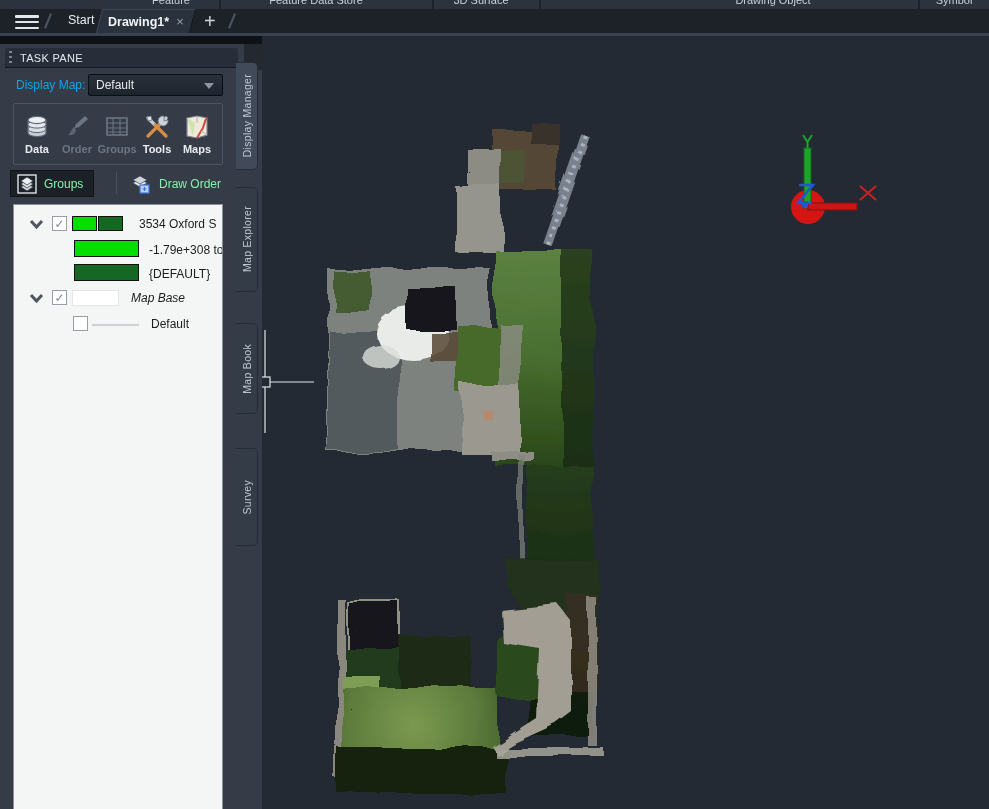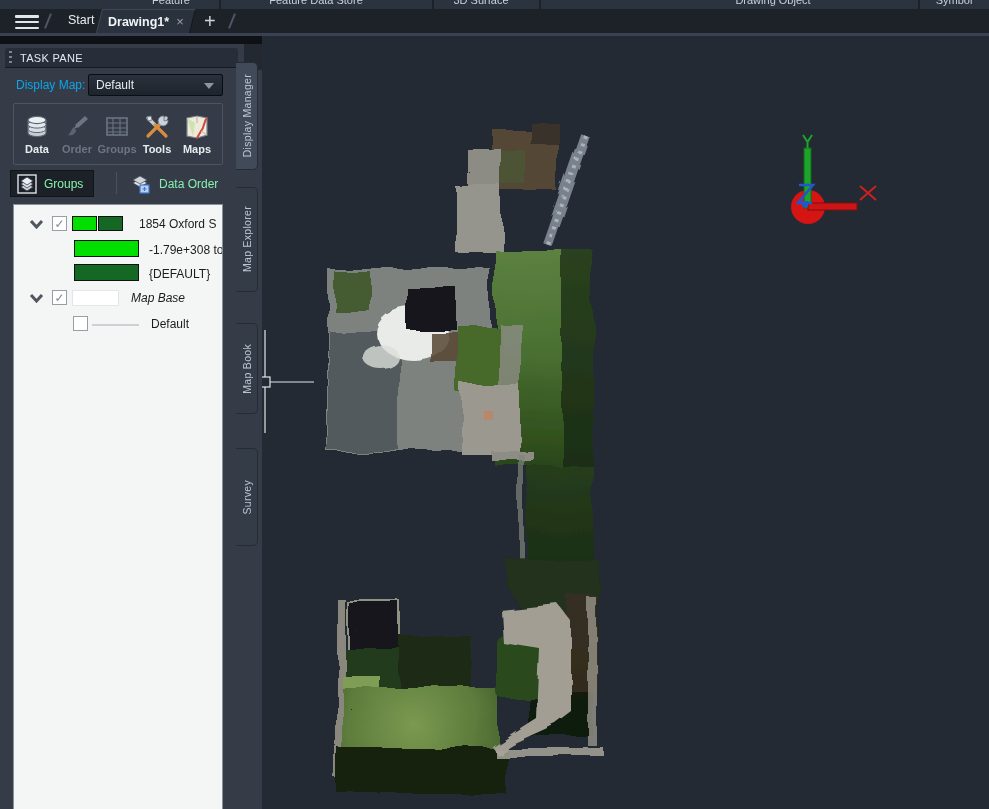--- a/index.html
+++ b/index.html
@@ -174,34 +174,34 @@
           <span class="abtn-label">Groups</span>
         </div>
         <div class="vsep"></div>
         <div class="draworder-btn">
           <svg width="20" height="20" viewBox="0 0 20 20">
             <path d="M2 9 L9 5 L16 9 L9 13 Z" fill="#e8ebee" stroke="#4a515c" stroke-width="0.8"></path>
             <path d="M2 6 L9 2 L16 6 L9 10 Z" fill="#cfd5db" stroke="#4a515c" stroke-width="0.8"></path>
             <rect x="9" y="11" width="9" height="8" fill="#bcd0ee" stroke="#3d77d6" stroke-width="1.2"></rect>
             <path d="M13.5 13 v4 M11.5 15 h4" stroke="#3d77d6" stroke-width="1.2"></path>
           </svg>
-          <span class="abtn-label">Data Order</span>
+          <span class="abtn-label">Draw Order</span>
         </div>
       </div>
 
       <div class="tree">
 
         <div class="trow" style="top:8px">
           <svg class="chev" viewBox="0 0 15 10">
             <polyline points="2,2 7.5,8 13,2" fill="none" stroke="#4f565e" stroke-width="3"></polyline>
           </svg>
           <span class="cbox" style="left:38px">✓</span>
           <span class="swatch" style="left:58px; top:3px; width:25px; height:15px; background:#00df00"></span>
           <span class="swatch" style="left:84px; top:3px; width:25px; height:15px; background:#156724"></span>
-          <span class="tlabel-tree" style="left:125px; top:4px; width:83px">1854 Oxford S</span>
+          <span class="tlabel-tree" style="left:125px; top:4px; width:83px">3534 Oxford S</span>
         </div>
 
         <div class="trow" style="top:32px; height:24px">
           <span class="swatch" style="left:60px; top:3px; width:65px; height:17px; background:#00df00"></span>
           <span class="tlabel-tree" style="left:135px; top:6px; width:73px">-1.79e+308 to</span>
         </div>
 
         <div class="trow" style="top:56px; height:24px">
           <span class="swatch" style="left:60px; top:3px; width:65px; height:17px; background:#156724"></span>
           <span class="tlabel-tree" style="left:135px; top:6px; width:73px">{DEFAULT}</span>

